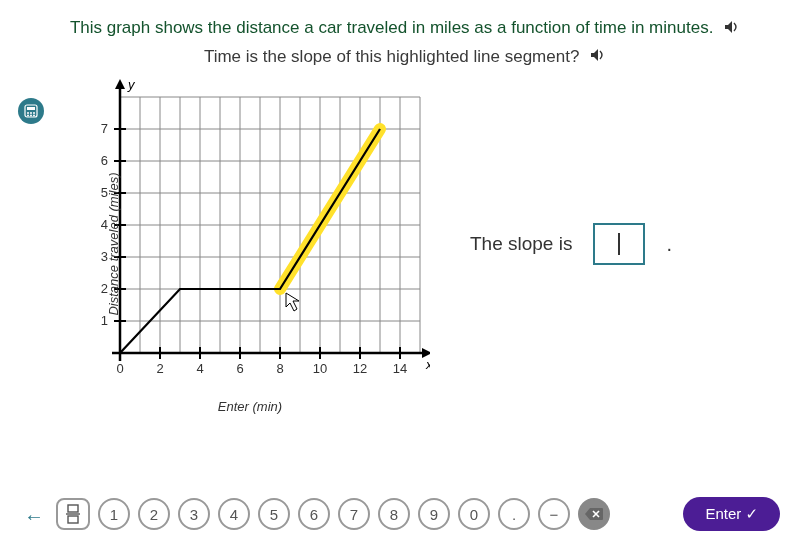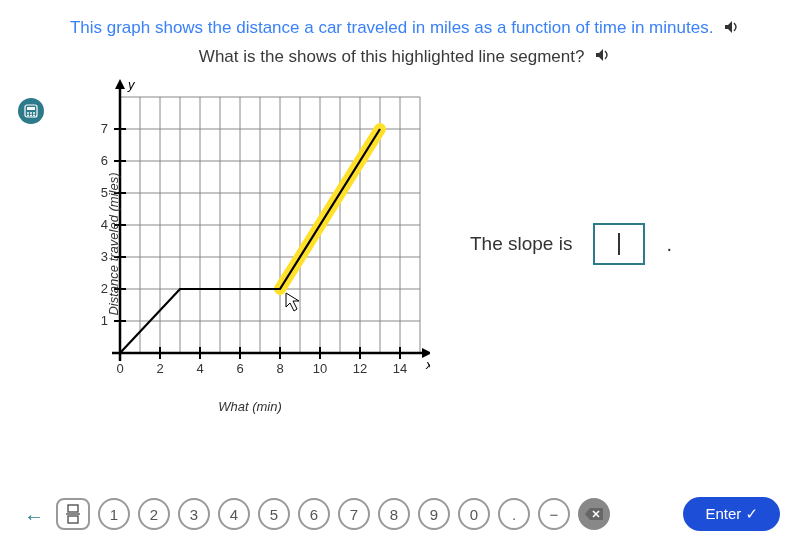--- a/index.html
+++ b/index.html
@@ -1,53 +1,53 @@
 <!DOCTYPE html>
 <html><head>
 <meta charset="utf-8">
 <style>
 *{box-sizing:border-box;margin:0;padding:0}
 body{width:800px;height:545px;font-family:Arial,Helvetica,sans-serif;color:#333;background:#fff;position:relative;overflow:hidden}
 .question-area{padding:18px 50px 10px 60px;text-align:center}
-.q1{font-size:17px;color:#3b82f6}
+.q1{font-size:17px;color:#14532d}
 .q2{font-size:17px;color:#3a3a3a;margin-top:8px}
 .spk{display:inline-block;vertical-align:middle;margin-left:6px}
 .calc-badge{position:absolute;left:18px;top:98px;width:26px;height:26px;border-radius:50%;background:#2d7a8a;display:flex;align-items:center;justify-content:center}
 .calc-badge svg{width:14px;height:14px}
 .content{display:flex;padding:0 30px 0 70px;align-items:flex-start;gap:40px;margin-top:-4px}
 .chart-wrap{position:relative}
 .ylabel{position:absolute;left:-28px;top:50%;transform:translateY(-50%) rotate(-90deg);font-style:italic;font-size:13px;white-space:nowrap;color:#333}
 .xlabel{text-align:center;font-style:italic;font-size:13px;margin-top:6px;color:#333}
 svg.chart{display:block}
 .answer-area{display:flex;align-items:center;gap:21px;margin-top:150px;font-size:19px;color:#333}
 .answer-box{width:52px;height:42px;border:2px solid #2d7a8a;display:flex;align-items:center;justify-content:center}
 .cursor{width:2px;height:22px;background:#333}
 .period{font-size:20px}
 .keypad{position:absolute;left:0;right:0;bottom:14px;display:flex;align-items:center;gap:8px;padding:0 20px}
 .back-arrow{width:28px;height:28px;display:flex;align-items:center;justify-content:center;color:#2d7a8a;font-size:20px;font-weight:bold;cursor:pointer}
 .key{width:32px;height:32px;border-radius:50%;border:2px solid #999;display:flex;align-items:center;justify-content:center;font-size:15px;color:#555;cursor:pointer;background:#fff}
 .key.frac{border-radius:8px;width:34px}
 .key.bksp{background:#888;border-color:#888;color:#fff}
-.enter-btn{margin-left:auto;background:#1d4ed8;color:#fff;border:none;border-radius:18px;padding:8px 22px;font-size:15px;cursor:pointer;display:flex;align-items:center;gap:6px}
+.enter-btn{margin-left:auto;background:#4c1d95;color:#fff;border:none;border-radius:18px;padding:8px 22px;font-size:15px;cursor:pointer;display:flex;align-items:center;gap:6px}
 </style>
 </head>
 <body>
 
 <div class="question-area">
   <div class="q1">
     <span>This graph shows the distance a car traveled in miles as a function of time in minutes.</span>
     <span class="spk">
       <svg width="16" height="14" viewBox="0 0 16 14">
           <path d="M1 5 H4 L8 1 V13 L4 9 H1 Z" fill="#333"></path>
           <path d="M10 3 Q14 7 10 11" stroke="#333" stroke-width="1.4" fill="none"></path>
         </svg>
     </span>
   </div>
   <div class="q2">
-    <span>What is the shows of this highlighted line segment?</span>
+    <span>Time is the slope of this highlighted line segment?</span>
     <span class="spk">
       <svg width="16" height="14" viewBox="0 0 16 14">
           <path d="M1 5 H4 L8 1 V13 L4 9 H1 Z" fill="#333"></path>
           <path d="M10 3 Q14 7 10 11" stroke="#333" stroke-width="1.4" fill="none"></path>
         </svg>
     </span>
   </div>
 </div>
 
 <div class="calc-badge">
@@ -141,21 +141,21 @@
         <text x="130" y="300">4</text>
         <text x="170" y="300">6</text>
         <text x="210" y="300">8</text>
         <text x="250" y="300">10</text>
         <text x="290" y="300">12</text>
         <text x="330" y="300">14</text>
       </g>
 
       <path d="M216 220 L216 234 L220 230 L224 238 L227 236 L223 228 L229 228 Z" fill="#fff" stroke="#000" stroke-width="1"></path>
     </svg>
-    <div class="xlabel">What (min)</div>
+    <div class="xlabel">Enter (min)</div>
   </div>
 
   <div class="answer-area">
     <span>The slope is</span>
     <div class="answer-box">
         <div class="cursor"></div>
       </div>
     <span class="period">.</span>
   </div>
 </div>

